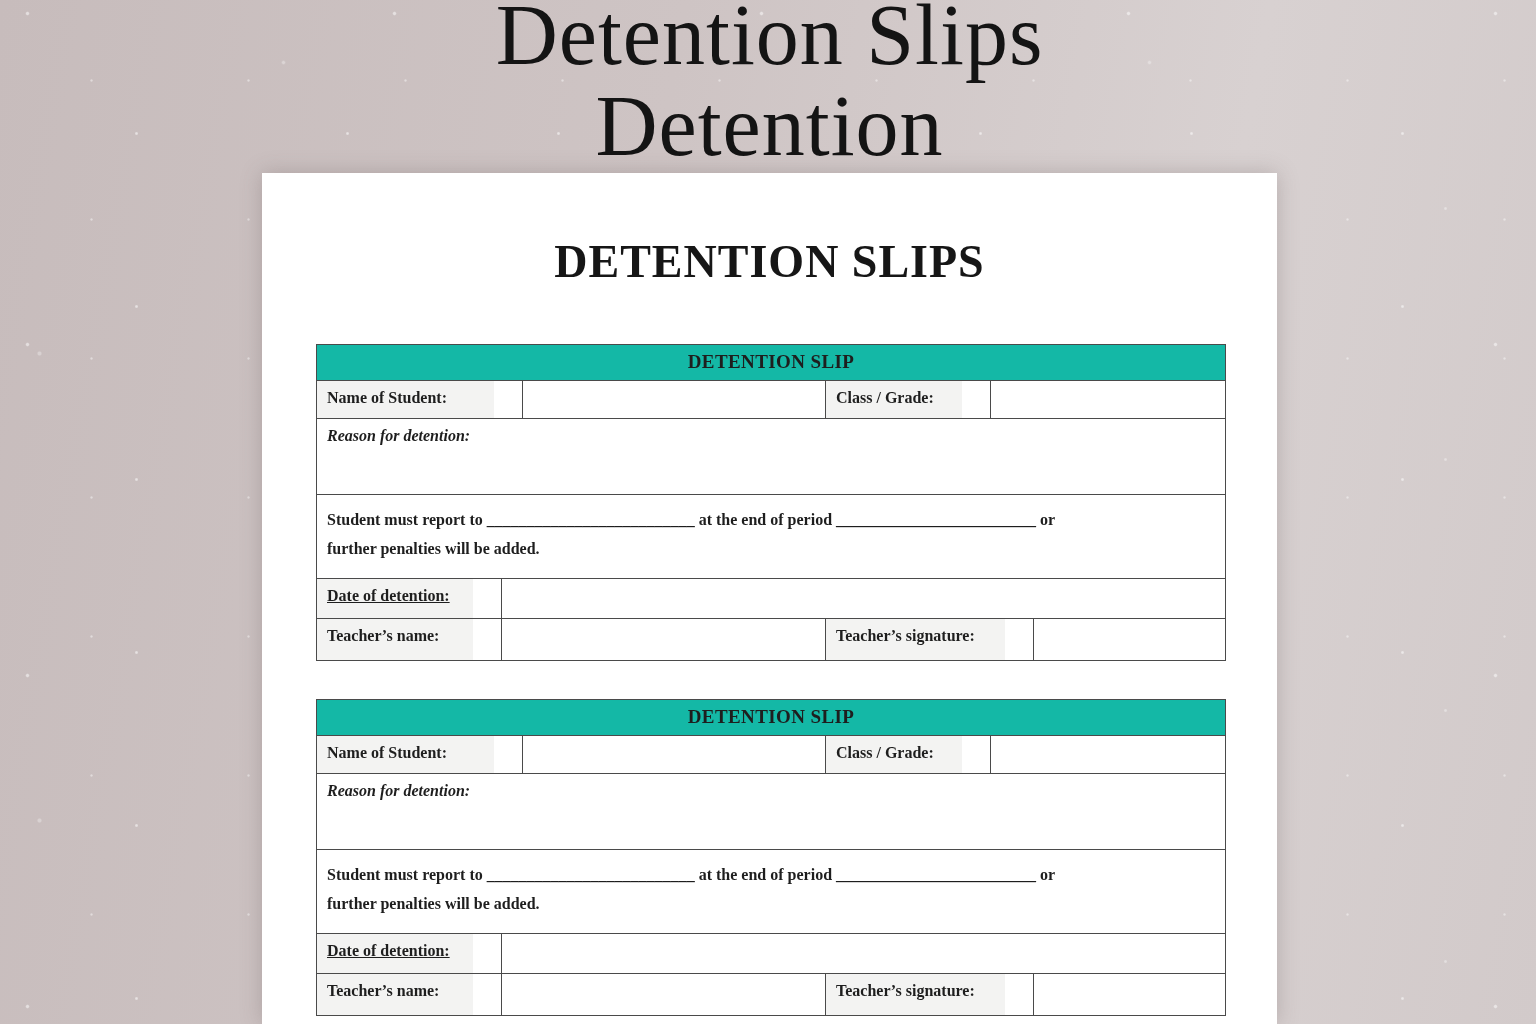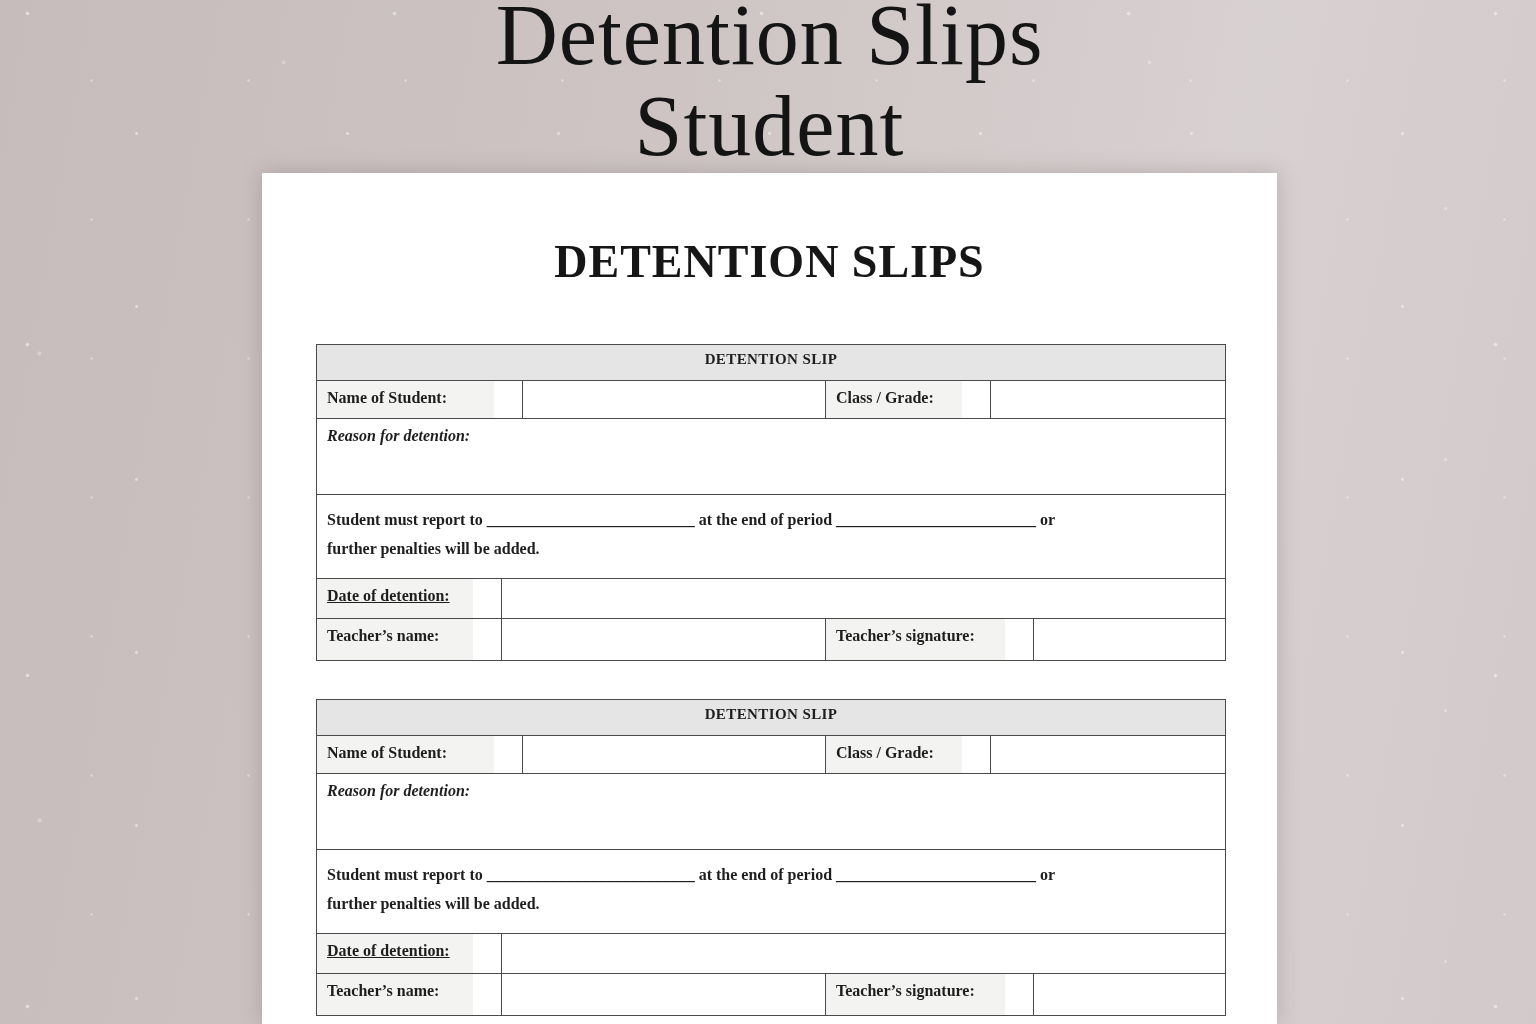--- a/index.html
+++ b/index.html
@@ -75,23 +75,23 @@
   .label {
     background: #f3f3f2;
     padding: 8px 10px 0 10px;
   }
   .blank { background: #ffffff; }
   .fill  { flex: 1 1 auto; }
 
   .header-row { height: 35px; }
   .header-cell {
     flex: 1 1 auto;
-    background: #e5e5e5;
+    background: #14b8a6;
     text-align: center;
-    font-size: 15px;
+    font-size: 19px;
     letter-spacing: .4px;
     padding-top: 6px;
   }
 
   .row-name    { height: 38px; }
   .row-reason  { height: 76px; }
   .row-report  { height: 84px; }
   .row-date    { height: 40px; text-decoration: underline; }
   .row-teacher { height: 42px; }
 
@@ -111,21 +111,21 @@
     flex: 1 1 auto;
     padding: 10px 10px 0 10px;
     line-height: 29px;
   }
 </style>
 </head>
 <body>
 
 <div class="banner">
   <div>Detention Slips</div>
-  <div>Student</div>
+  <div>Detention</div>
 </div>
 
 <div class="page">
 
   <h1 class="doc-heading">DETENTION SLIPS</h1>
 
   <section class="slip slip-1">
     <div class="row header-row">
       <div class="cell header-cell">DETENTION SLIP</div>
     </div>

